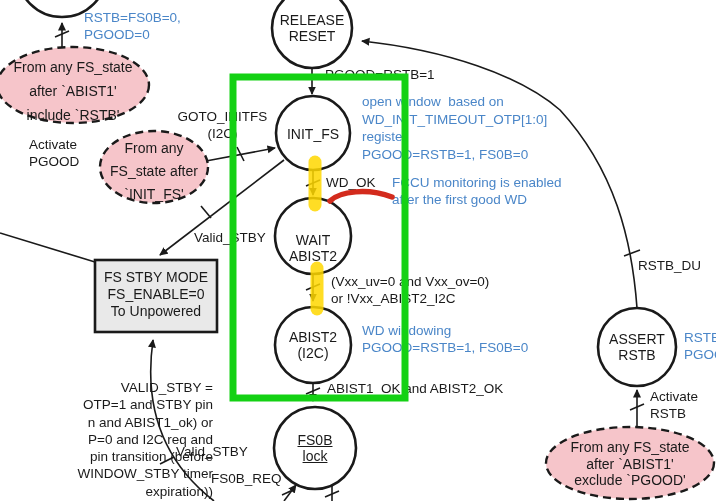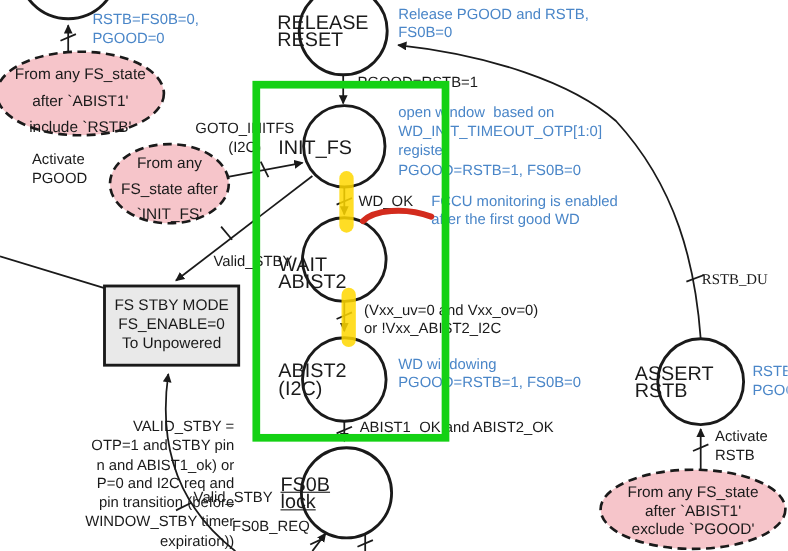--- a/index.html
+++ b/index.html
@@ -4,21 +4,21 @@
 <style>
   html,body{margin:0;padding:0;background:#fff;}
   #stage{
     position:relative;width:716px;height:501px;overflow:hidden;background:#fff;
     font-family:"Liberation Sans",sans-serif;color:#1a1a1a;padding-left:20px;
   }
   #stage svg{position:absolute;left:0;top:0;}
   .t{position:absolute;font-size:13.5px;line-height:17px;white-space:pre;color:#1a1a1a;}
   .blue{color:#4a86c8;}
   .ctr{text-align:center;}
-  .state{font-size:18px;line-height:16px;}
+  .state{font-size:14px;line-height:16px;text-align:center;}
   .callout{font-size:14px;text-align:center;}
   .rt{text-align:right;}
   .boxlbl{font-size:14px;line-height:17px;text-align:center;}
 </style>
 </head>
 <body>
 
 <div id="stage">
 
   <svg width="716" height="501" viewBox="0 0 716 501">
@@ -85,22 +85,20 @@
   <div class="t" style="left:29px;top:136px;">Activate
 PGOOD</div>
   <div class="t callout ctr" style="left:79px;top:137px;width:150px;line-height:23px;">From any
 FS_state after
 `INIT_FS'</div>
   <div class="t ctr" style="left:160px;top:108px;width:125px;">GOTO_INITFS
 (I2C)</div>
 
   <div class="t state" style="left:252px;top:12px;width:120px;">RELEASE
 RESET</div>
-  <div class="t blue" style="left:362px;top:4px;">Release PGOOD and RSTB,
-FS0B=0</div>
   <div class="t" style="left:325px;top:66px;">PGOOD=RSTB=1</div>
 
   <div class="t state" style="left:253px;top:126px;width:120px;">INIT_FS</div>
   <div class="t blue" style="left:362px;top:93px;line-height:17.5px;">open window  based on
 WD_INIT_TIMEOUT_OTP[1:0]
 register
 PGOOD=RSTB=1, FS0B=0</div>
 
   <div class="t" style="left:326px;top:174px;">WD_OK</div>
   <div class="t blue" style="left:392px;top:174px;">FCCU monitoring is enabled
@@ -128,21 +126,21 @@
   <div class="t rt" style="left:0px;top:379px;width:213px;line-height:17.3px;">VALID_STBY =
 OTP=1 and STBY pin
 n and ABIST1_ok) or
 P=0 and I2C req and
 pin transition (before
 WINDOW_STBY timer
 expiration))</div>
   <div class="t" style="left:176px;top:443px;">Valid_STBY</div>
   <div class="t" style="left:211px;top:470px;">FS0B_REQ</div>
 
-  <div class="t" style="left:638px;top:245px;font-family:Liberation Serif, serif;">RSTB_DU</div>
+  <div class="t" style="left:638px;top:257px;">RSTB_DU</div>
   <div class="t state" style="left:577px;top:331px;width:120px;">ASSERT
 RSTB</div>
   <div class="t blue" style="left:684px;top:329px;">RSTB
 PGOO</div>
   <div class="t" style="left:650px;top:388px;">Activate
 RSTB</div>
   <div class="t callout ctr" style="left:545px;top:439px;width:170px;line-height:16.5px;">From any FS_state
 after `ABIST1'
 exclude `PGOOD'</div>
 

